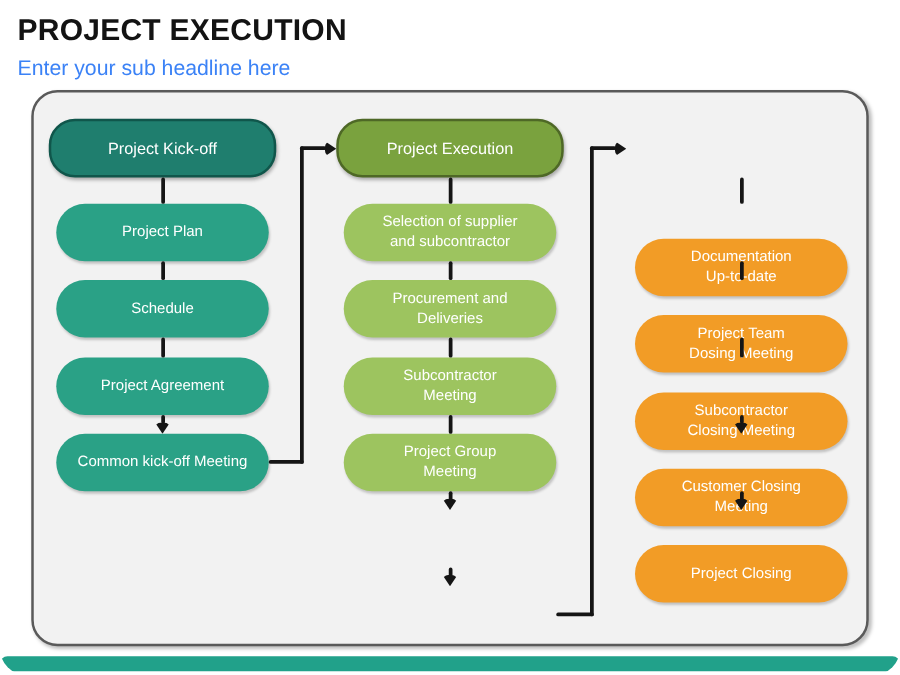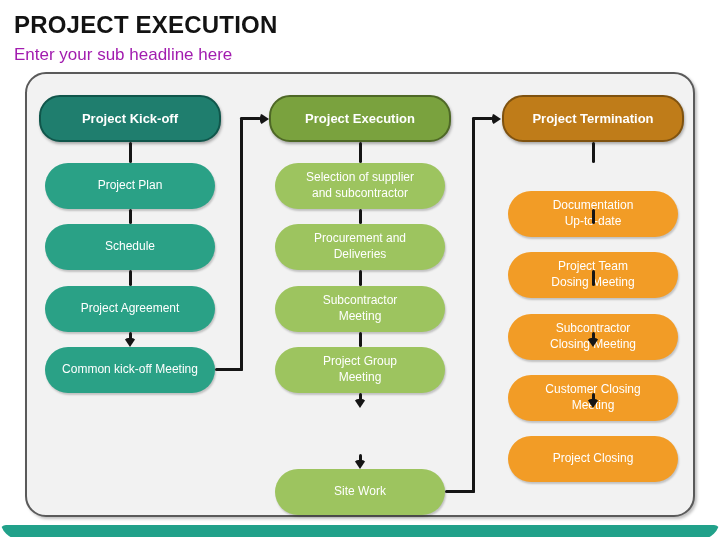--- a/index.html
+++ b/index.html
@@ -2,32 +2,32 @@
 <html style="--accent-bar: #21A18A; --kickoff-header: #1F7E6E; --kickoff-pill: #2AA186; --execution-header: #7AA23E; --execution-pill: #9DC45F; --termination-header: #BF7C19; --termination-pill: #F29C26;"><head>
 <meta charset="utf-8">
 <style>
   * { margin:0; padding:0; box-sizing:border-box;border-radius:21px; }
   html,body { width:720px; height:540px; background:#ffffff; overflow:hidden;
               font-family:"Liberation Sans", sans-serif; }
   .stage { position:relative; width:720px; height:540px; }
 
   .title { position:absolute; left:14px; top:11px; font-size:24px; font-weight:700;
            color:#131313; letter-spacing:0.2px; }
-  .subtitle { position:absolute; left:14px; top:45px; font-size:17px; color:#a21caf; }
+  .subtitle { position:absolute; left:14px; top:45px; font-size:17px; color:#3b82f6; }
 
   .panel { position:absolute; left:25px; top:72px; width:670px; height:445px;
            background:#f2f2f2; border:2px solid #5a5a5a;
            box-shadow:2px 2px 3px rgba(0,0,0,0.25); }
 
   .accent-bar { position:absolute; left:0; top:525px; width:720px; height:12px;
                 background:var(--accent-bar,#21A18A); }
 
   .hdr { position:absolute; top:21px; width:182px; height:47px;
          display:flex; align-items:center; justify-content:center; text-align:left;
-         color:#fff; font-weight:700; font-size:13px; border:2px solid;
+         color:#fff; font-weight:400; font-size:13px; border:2px solid;
          box-shadow:1px 2px 3px rgba(0,0,0,0.3); }
   .hdr1 { left:12px;  background:var(--kickoff-header,#1F7E6E);     border-color:#10564B; }
   .hdr2 { left:242px; background:var(--execution-header,#7AA23E);   border-color:#4E6826; }
   .hdr3 { left:475px; background:var(--termination-header,#BF7C19); border-color:#7F520F; }
 
   .pill { position:absolute; width:170px; height:46px; border-radius:23px;
           display:flex; align-items:center; justify-content:center; text-align:center;
           color:#fff; font-size:12px; line-height:1.3; white-space:pre-line;
           box-shadow:1px 2px 2px rgba(0,0,0,0.2); padding:2px 10px; }
   .col1 { left:18px;  background:var(--kickoff-pill,#2AA186); }
@@ -51,36 +51,34 @@
 
 <div class="stage">
 
   <div class="title">PROJECT EXECUTION</div>
   <div class="subtitle">Enter your sub headline here</div>
 
   <div class="panel">
 
     <div class="hdr hdr1">Project Kick-off</div>
     <div class="hdr hdr2">Project Execution</div>
-    <div class="hdr hdr3">Project Termination</div>
 
     <div class="pill col1 r1">Project Plan</div>
     <div class="pill col1 r2">Schedule</div>
     <div class="pill col1 r3">Project Agreement</div>
     <div class="pill col1 r4">Common kick-off Meeting</div>
 
     <div class="pill col2 r1">Selection of supplier
 and subcontractor</div>
     <div class="pill col2 r2">Procurement and
 Deliveries</div>
     <div class="pill col2 r3">Subcontractor
 Meeting</div>
     <div class="pill col2 r4">Project Group
 Meeting</div>
-    <div class="pill col2 r6">Site Work</div>
 
     <div class="pill col3 r1">Documentation
 Up-to-date</div>
     <div class="pill col3 r2">Project Team
 Dosing Meeting</div>
     <div class="pill col3 r3">Subcontractor
 Closing Meeting</div>
     <div class="pill col3 r4">Customer Closing
 Meeting</div>
     <div class="pill col3 r5">Project Closing</div>

